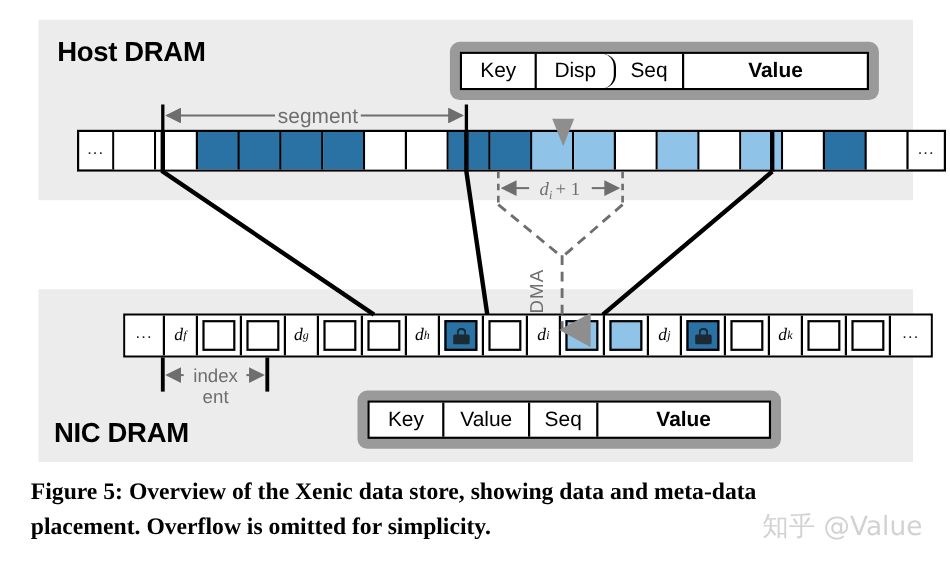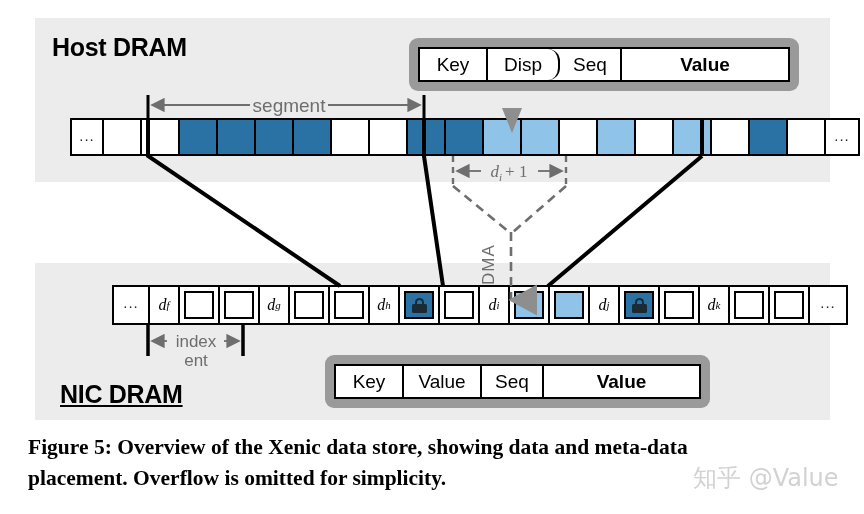--- a/index.html
+++ b/index.html
@@ -18,21 +18,21 @@
 
   .panel-title{
     position:absolute;
     font-weight:bold;
     font-size:25px;
     color:#000;
     letter-spacing:-0.3px;
     white-space:nowrap;
   }
   #host-title{left:52px;top:33px;}
-  #nic-title{left:60px;top:380px;text-decoration:underline;}
+  #nic-title{left:49px;top:380px;}
 
   
   .mem-row{position:absolute;display:flex;border:2.5px solid #000;background:#fff;box-sizing:border-box;}
   .cell{
     box-sizing:border-box;
     border-right:2.5px solid #000;
     height:100%;
     display:flex;align-items:center;justify-content:center;
     font-size:13px;color:#333;
   }

